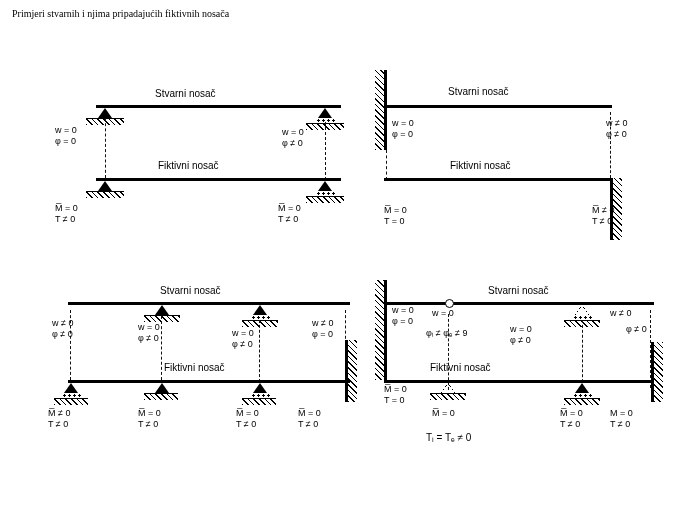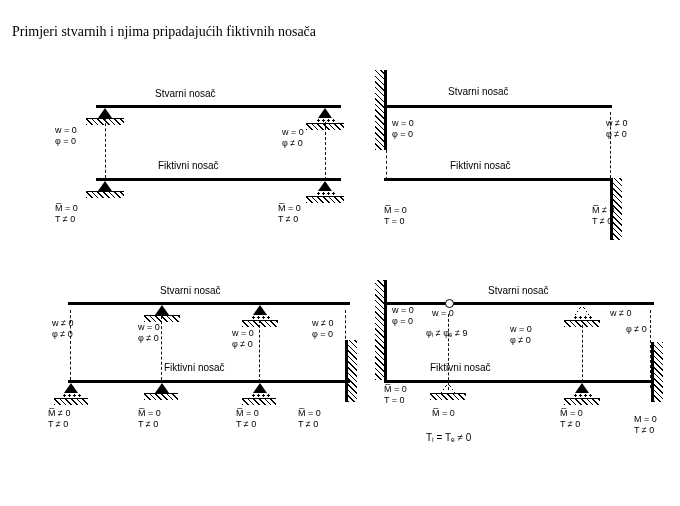--- a/index.html
+++ b/index.html
@@ -6,22 +6,22 @@
   body{
     width:680px;height:506px;
     background:#ffffff;
     font-family:"Liberation Serif", serif;
     color:#000;
     position:relative;
     overflow:hidden;
   }
   .page-title{
     position:absolute;
-    left:12px; top:24px;
-    font-size:14px;
+    left:12px; top:8px;
+    font-size:10px;
     font-family:"Liberation Serif", serif;
     white-space:nowrap;
   }
   .panel{ position:absolute; }
   .lbl{
     position:absolute;
     font-family:"Liberation Sans", sans-serif;
     font-size:9px;
     white-space:nowrap;
     line-height:11px;
@@ -294,17 +294,17 @@
   <div class="lbl" style="left:14px;top:104px;">
     <div>M̅ = 0</div>
     <div>T = 0</div>
   </div>
   <div class="lbl" style="left:62px;top:128px;">M̅ = 0</div>
   <div class="lbl" style="left:56px;top:152px;font-size:10px;text-align:center;">Tₗ = Tₑ ≠ 0</div>
   <div class="lbl" style="left:190px;top:128px;">
     <div>M̅ = 0</div>
     <div>T ≠ 0</div>
   </div>
-  <div class="lbl" style="left:264px;top:128px;margin-top:6px;">
+  <div class="lbl" style="left:240px;top:128px;">
     <div>M = 0</div>
     <div>T ≠ 0</div>
   </div>
 </div>
 
 </body></html>

